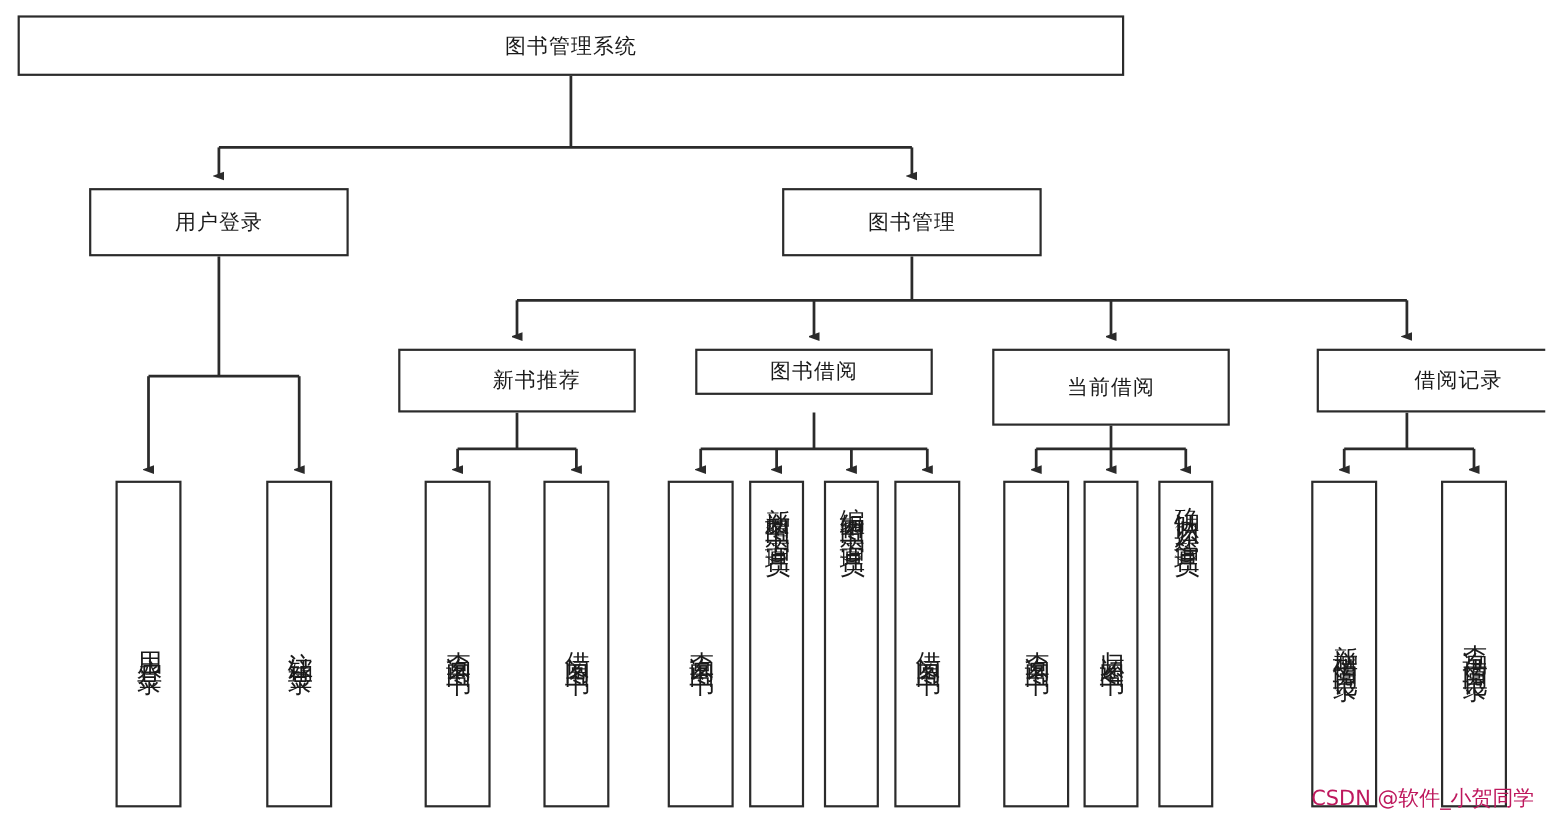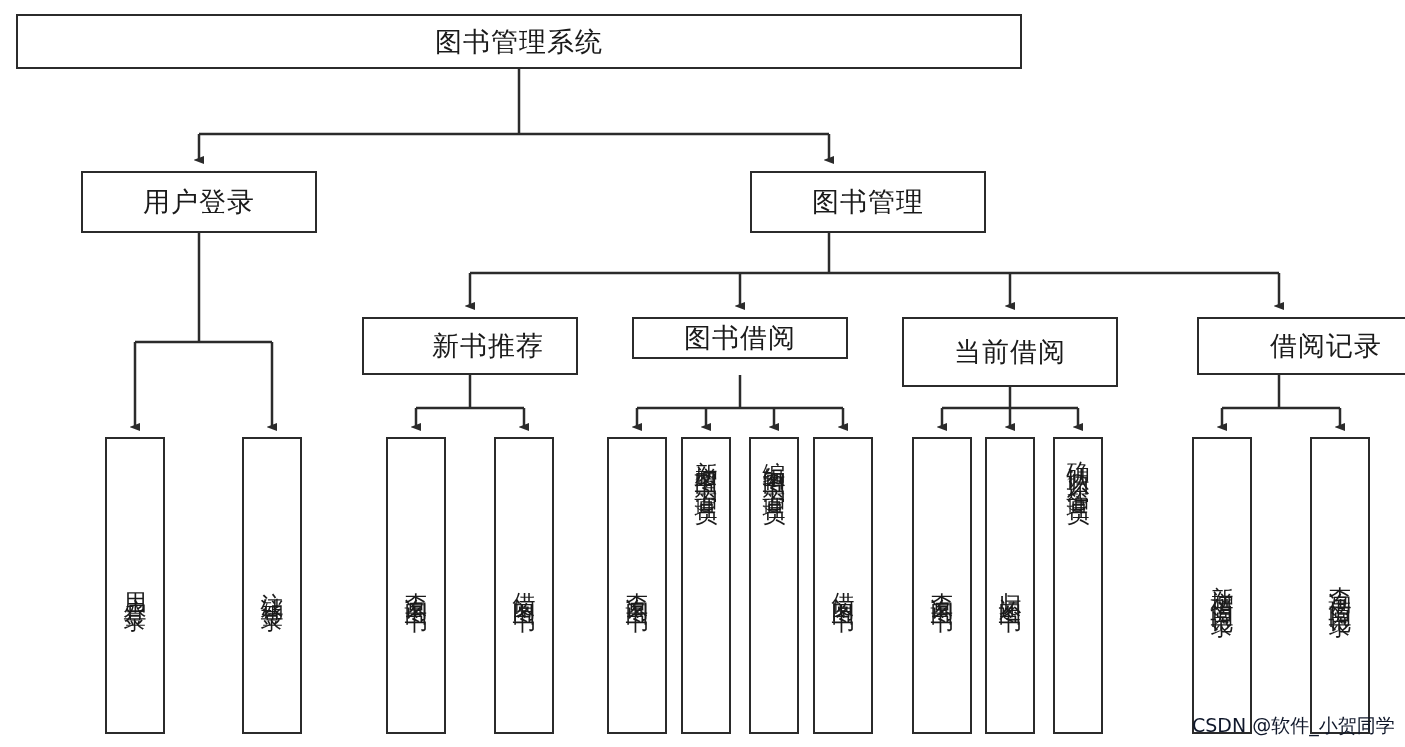--- a/index.html
+++ b/index.html
@@ -30,21 +30,21 @@
     box-sizing: border-box;
     background: #ffffff;
     border: 2px solid #2b2b2b;
     display: flex;
     align-items: center;
     justify-content: center;
     color: #1a1a1a;
     z-index: 2;
   }
   .node.horiz {
-    font-size: 27px;
+    font-size: 19px;
     letter-spacing: 1px;
   }
   .node.vert {
     align-items: flex-start;
     justify-content: center;
     font-size: 23px;
   }
   .node.vert .vtext {
     writing-mode: vertical-rl;
     text-orientation: upright;
@@ -56,21 +56,21 @@
     align-items: center;
   }
   .node.vert.top-v .vtext {
     margin-top: 4px;
   }
   .watermark {
     position: absolute;
     left: 1192px;
     top: 713px;
     font-size: 19px;
-    color: #0f172a;
+    color: #be185d;
     z-index: 5;
     white-space: nowrap;
   }
 </style>
 </head>
 <body>
 
 <div id="canvas">
 
   <svg class="connectors" viewBox="0 0 1405 747">
@@ -123,21 +123,21 @@
     </g>
   </svg>
 
   <div class="node horiz" style="left:16px; top:14px; width:1006px; height:55px;">
     <span>图书管理系统</span>
   </div>
 
   <div class="node horiz" style="left:81px; top:171px; width:236px; height:62px;">
     <span>用户登录</span>
   </div>
-  <div class="node horiz" style="left:711px; top:171px; width:236px; height:62px;margin-left:39px;">
+  <div class="node horiz" style="left:711px; top:171px; width:236px; height:62px;">
     <span>图书管理</span>
   </div>
 
   <div class="node horiz" style="left:362px; top:317px; width:216px; height:58px;padding-left:36px;">
     <span>新书推荐</span>
   </div>
   <div class="node horiz" style="left:632px; top:317px; width:216px; height:42px;">
     <span>图书借阅</span>
   </div>
   <div class="node horiz" style="left:902px; top:317px; width:216px; height:70px;">

